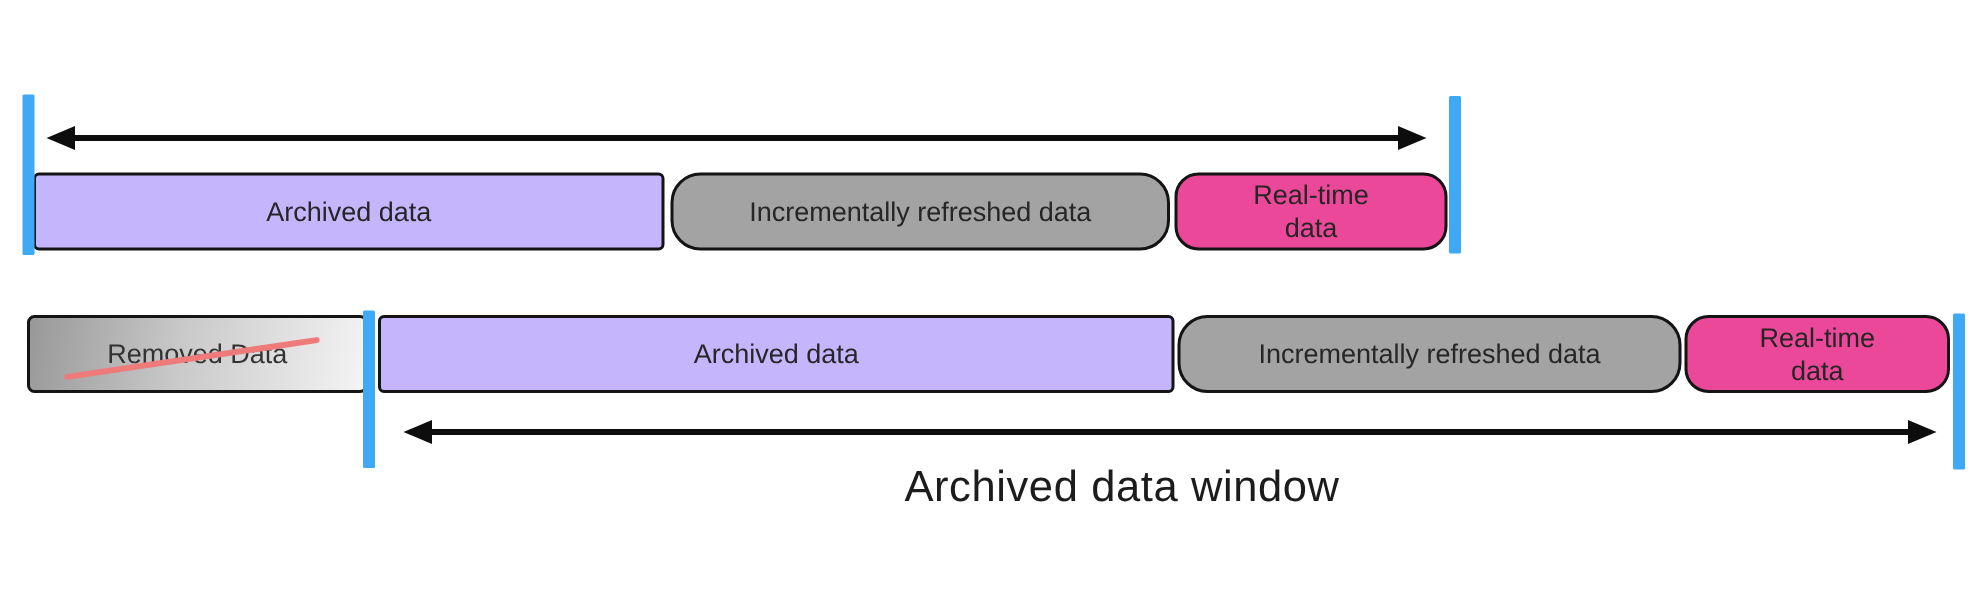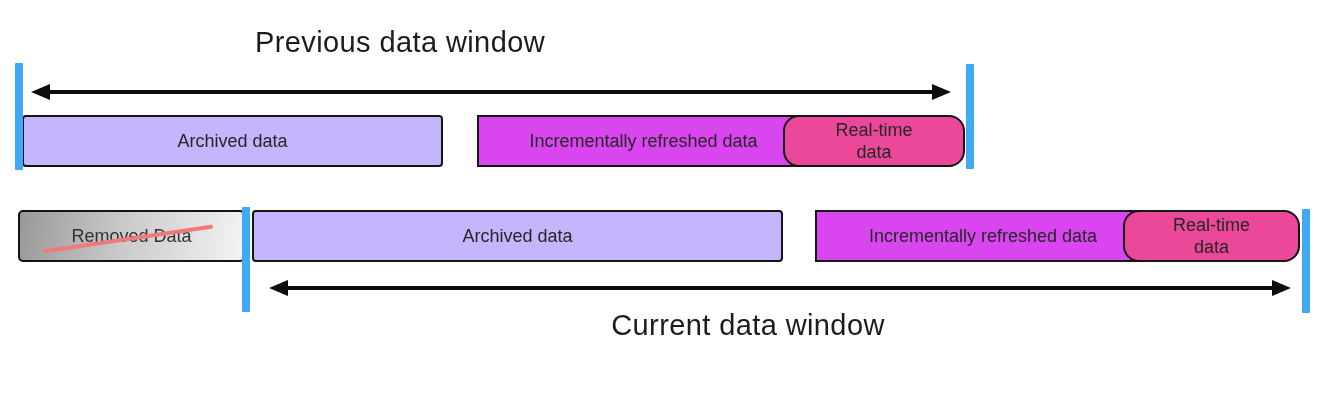--- a/index.html
+++ b/index.html
@@ -14,21 +14,21 @@
   #title-prev{left:100px;top:26px;width:600px;}
   #title-cur{left:448px;top:309px;width:600px;}
 
   .seg{
     position:absolute;height:52px;box-sizing:border-box;border:2px solid #141414;
     display:flex;align-items:center;justify-content:center;
     font-size:18px;color:#262626;text-align:center;line-height:1.25;z-index:2;
   }
   .seg .lbl{display:block;}
   .seg-gray{background:#c4b5fd;border-radius:4px;}
-  .seg-yellow{background:#d946ef;border-radius:0;margin-left:30px;}
+  .seg-yellow{background:#a3a3a3;border-radius:20px;}
   .seg-green{background:#ec4899;border-radius:16px;}
   .seg-removed{background:linear-gradient(100deg,#989898 0%,#c9c9c9 45%,#f4f4f4 100%);border-radius:5px;color:#333;}
 
   #p-archived{left:22px;top:115px;width:421px;}
   #p-incremental{left:447px;top:115px;width:333px;}
   #p-realtime{left:783px;top:115px;width:182px;}
   #p-incremental .lbl{max-width:260px;}
   #p-realtime .lbl{max-width:110px;}
 
   #c-removed{left:18px;top:210px;width:227px;}
@@ -51,21 +51,20 @@
   .strike{
     position:absolute;left:42px;top:237px;width:172px;height:4px;background:#ee7a7a;
     border-radius:2px;transform:rotate(-8.4deg);z-index:6;
   }
 </style>
 </head>
 <body>
 
 <div class="canvas">
 
-  <div class="big-title" id="title-prev">Previous data window</div>
 
   <div class="vbar" id="vbar-prev-left"></div>
   <div class="vbar" id="vbar-prev-right"></div>
 
   <svg class="arrow" id="arrow-prev" width="922" height="20" viewBox="0 0 922 20">
     <line x1="15" y1="10" x2="907" y2="10" stroke="#0d0d0d" stroke-width="4"></line>
     <polygon points="1,10 20,2 20,18" fill="#0d0d0d"></polygon>
     <polygon points="921,10 902,2 902,18" fill="#0d0d0d"></polygon>
   </svg>
 
@@ -96,15 +95,15 @@
   <div class="seg seg-green" id="c-realtime">
     <span class="lbl">Real-time data</span>
   </div>
 
   <svg class="arrow" id="arrow-cur" width="1024" height="20" viewBox="0 0 1024 20">
     <line x1="15" y1="10" x2="1009" y2="10" stroke="#0d0d0d" stroke-width="4"></line>
     <polygon points="1,10 20,2 20,18" fill="#0d0d0d"></polygon>
     <polygon points="1023,10 1004,2 1004,18" fill="#0d0d0d"></polygon>
   </svg>
 
-  <div class="big-title" id="title-cur">Current data window</div>
+  <div class="big-title" id="title-cur">Archived data window</div>
 
 </div>
 
 </body></html>

